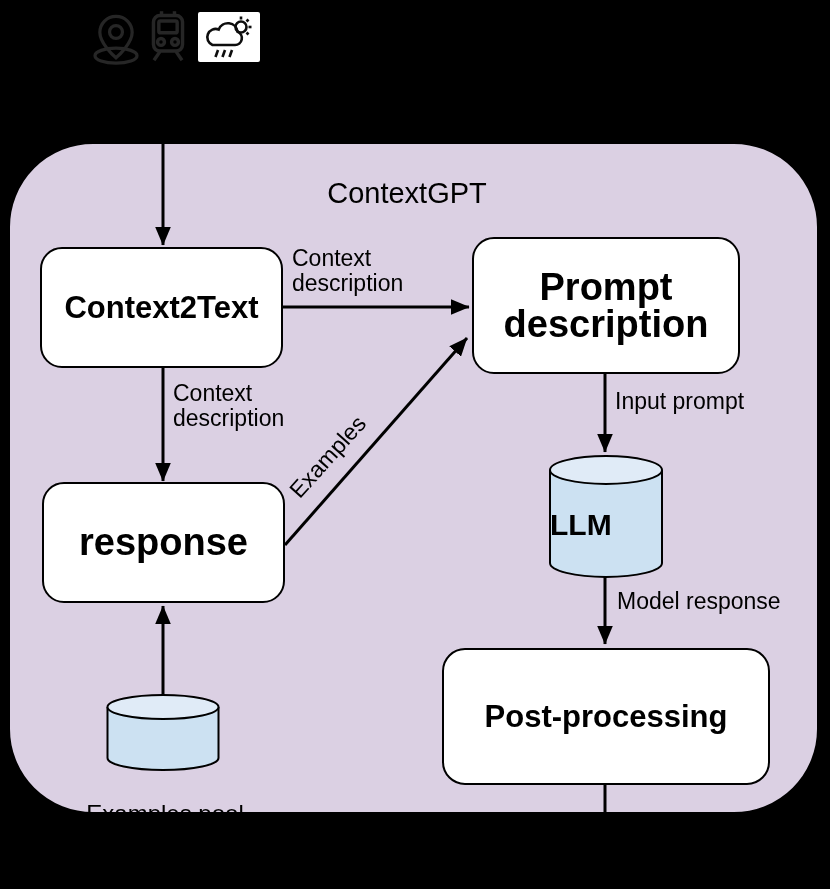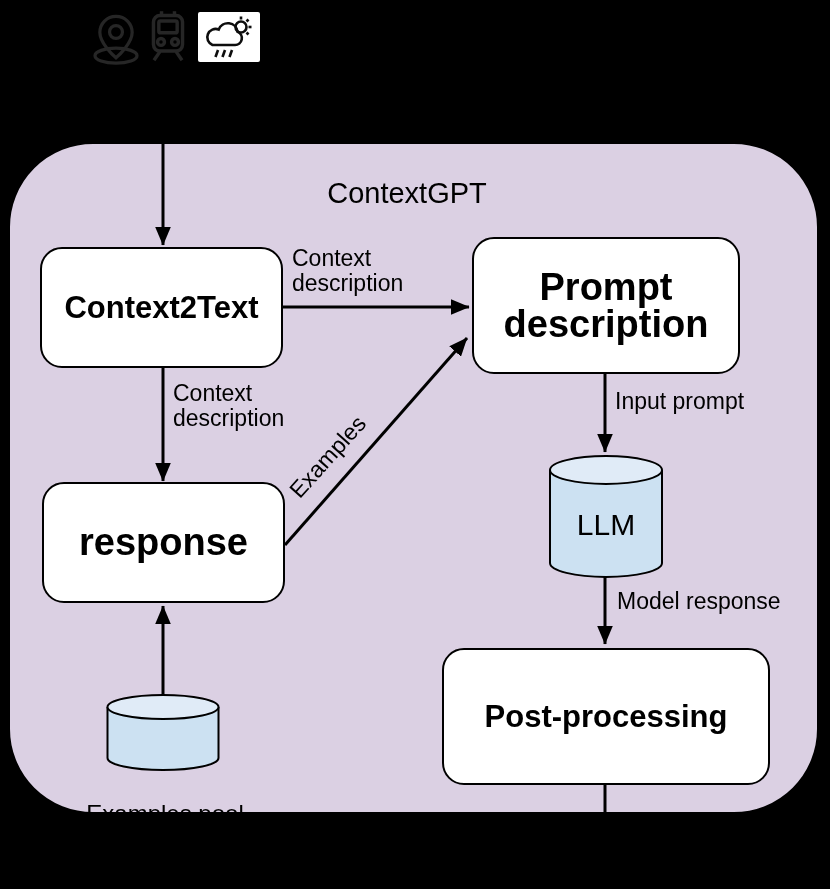--- a/index.html
+++ b/index.html
@@ -8,21 +8,21 @@
   .container{position:absolute;left:8px;top:142px;width:811px;height:672px;
              background:#DBD0E3;border:2px solid #000;border-radius:85px;box-sizing:border-box;}
   .edges{position:absolute;left:0;top:0;width:830px;height:889px;pointer-events:none;}
   .node{position:absolute;background:#fff;border:2px solid #000;border-radius:22px;
         box-sizing:border-box;display:flex;flex-direction:column;align-items:center;
         justify-content:center;font-weight:bold;font-size:38px;line-height:37px;text-align:center;}
   .title{position:absolute;left:407px;top:158px;transform:translateX(-50%);
          font-weight:normal;font-size:29px;white-space:nowrap;margin-top:19px;}
   .elabel{position:absolute;font-size:23px;line-height:25px;white-space:nowrap;}
   .elabel.rot{transform:translate(-50%,-50%) rotate(-48deg);}
-  .cyl-label{position:absolute;font-weight:normal;font-size:30px;text-align:center;}
+  .cyl-label{position:absolute;font-weight:bold;font-size:30px;}
   .pool-label{position:absolute;font-size:24px;transform:translateX(-50%);white-space:nowrap;margin-top:24px;}
   .icon{position:absolute;}
   .weather-bg{position:absolute;left:198px;top:12px;width:62px;height:50px;background:#fff;border-radius:2px;}
 </style>
 </head>
 <body>
 
 <div class="canvas">
 
   <svg class="icon" style="left:88px;top:11px" width="56" height="56" viewBox="0 0 52 52">
@@ -99,21 +99,21 @@
 
   <div class="node" style="left:472px;top:237px;width:268px;height:137px;">
     <span>Prompt</span>
     <span>description</span>
   </div>
 
   <div class="node" style="left:42px;top:482px;width:243px;height:121px;">
     <span>response</span>
   </div>
 
-  <div class="node" style="left:442px;top:648px;width:328px;height:137px;font-size:31px;">
+  <div class="node" style="left:442px;top:648px;width:328px;height:137px;font-size:31px;border-radius:23px;">
     <span>Post-processing</span>
   </div>
 
   <div class="cyl-label" style="left:550px;top:508px;width:112px;">LLM</div>
   <div class="pool-label" style="left:165px;top:776px;">Examples pool</div>
 
   <div class="elabel" style="left:292px;top:246px;">
     <div>Context</div>
     <div>description</div>
   </div>

